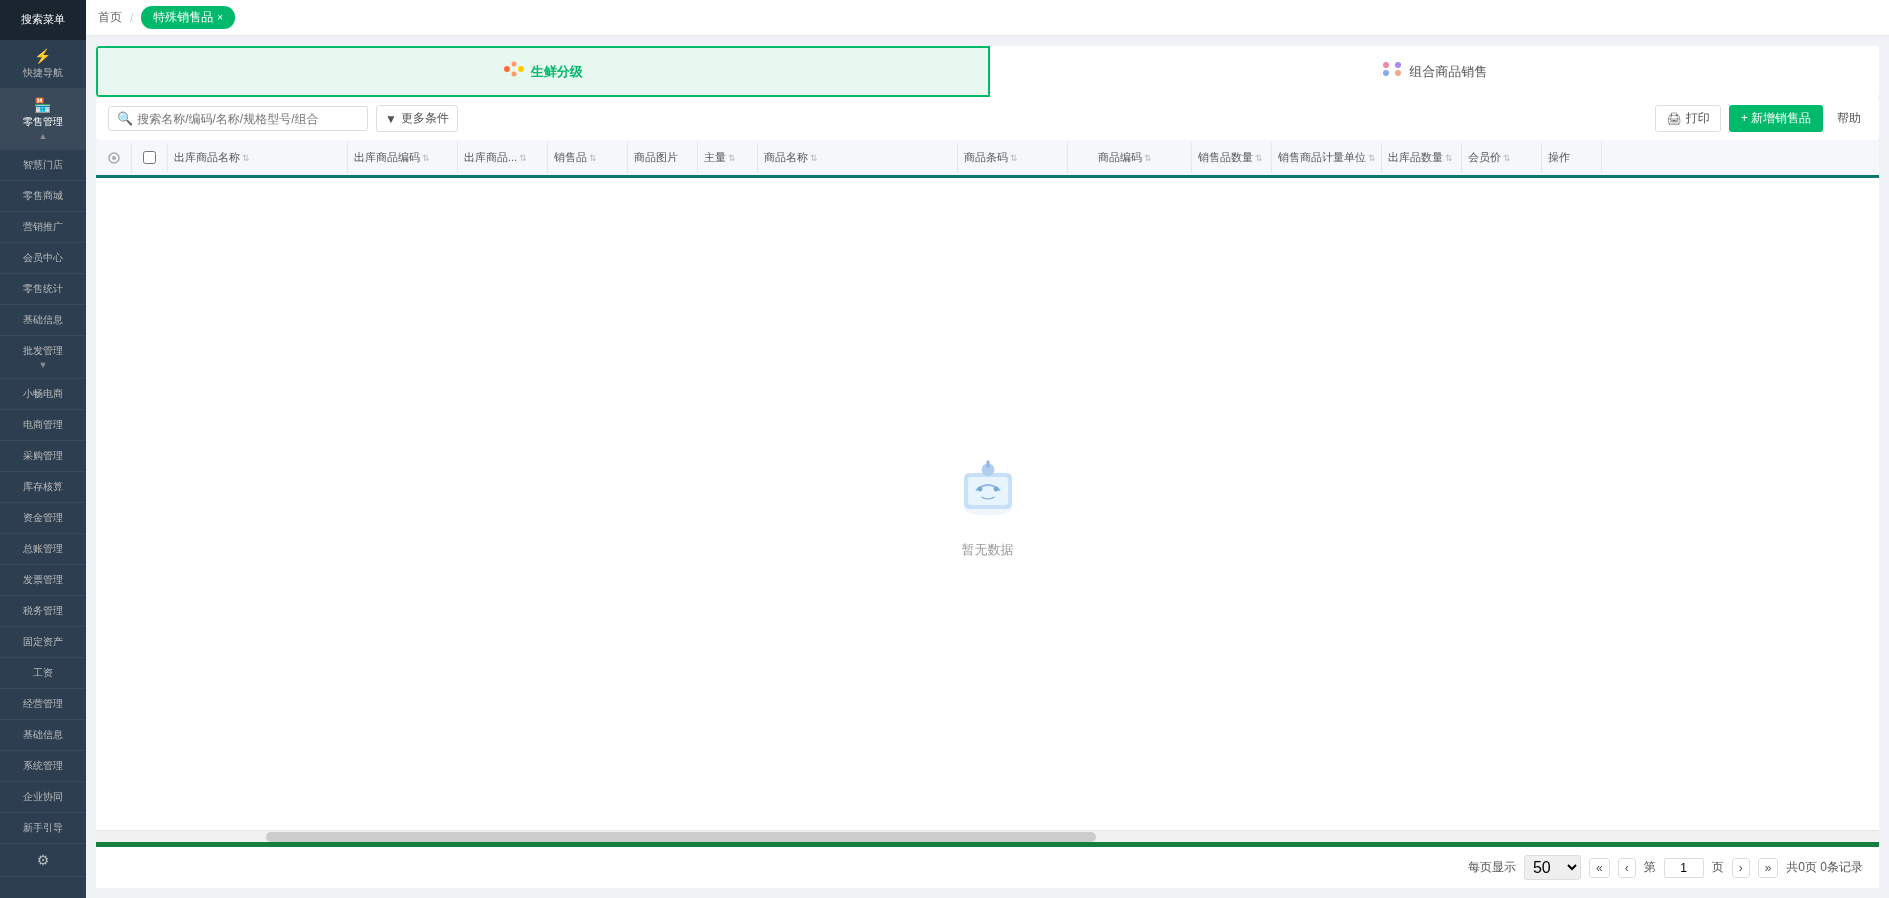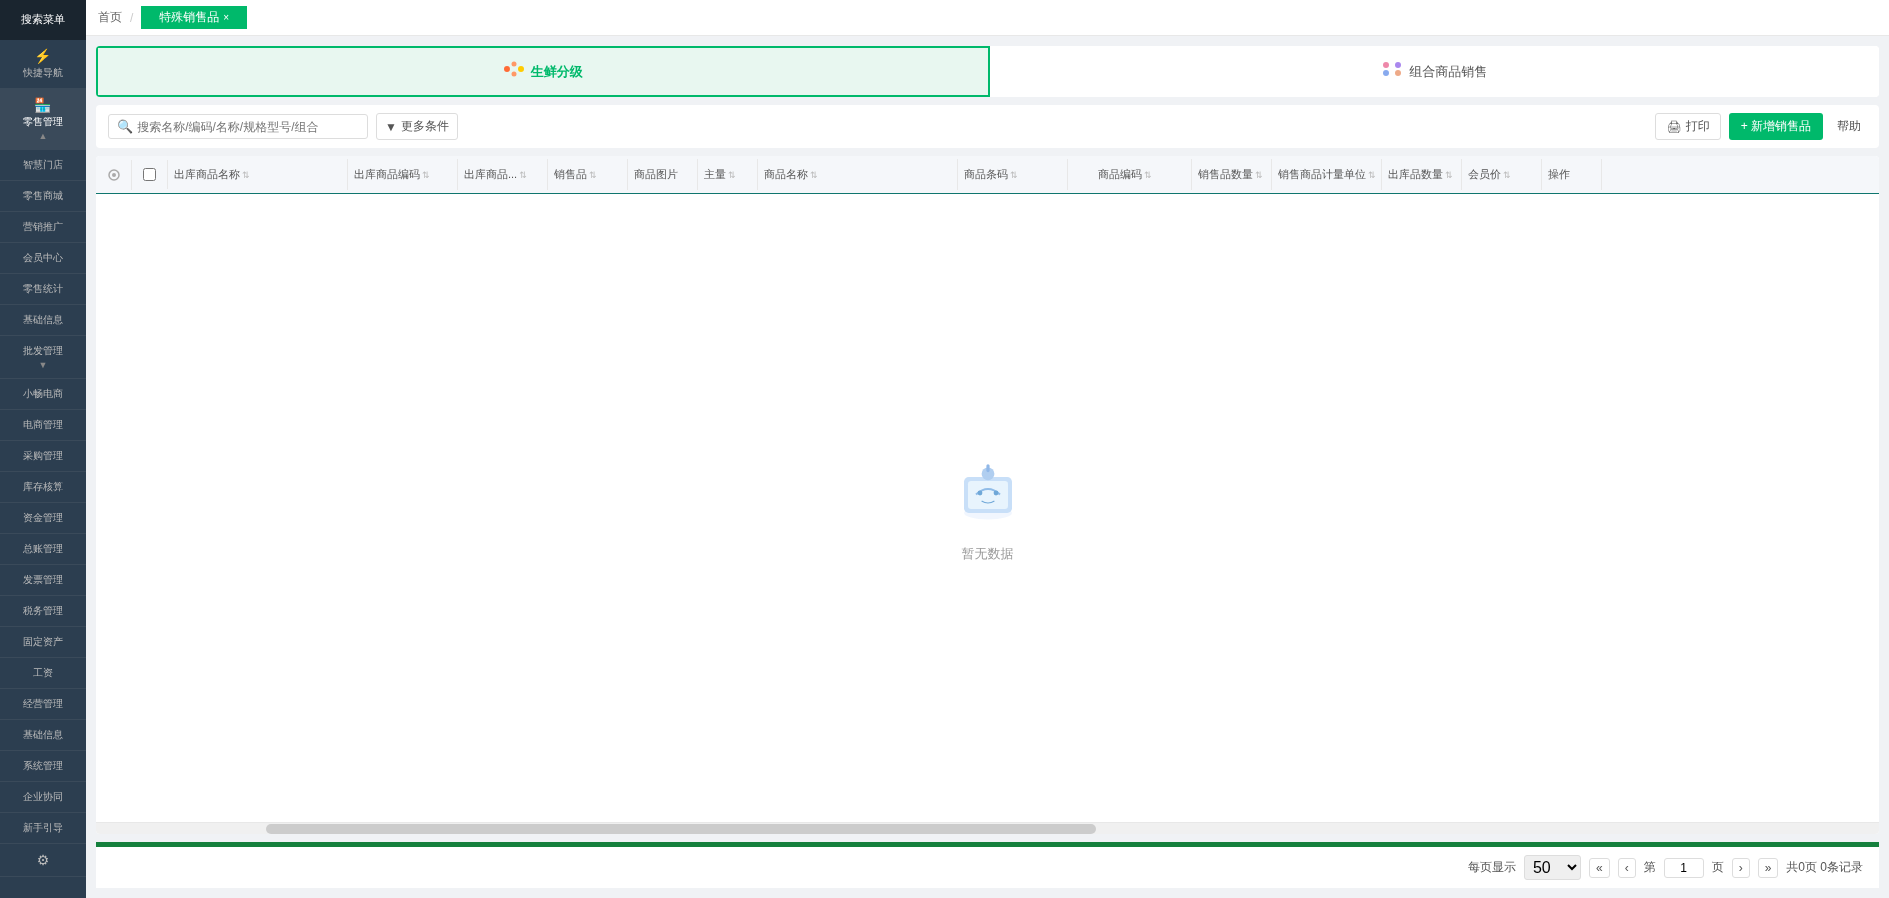--- a/index.html
+++ b/index.html
@@ -65,38 +65,37 @@
       flex-shrink: 0;
     }
     .breadcrumb-home {
       color: #666;
       font-size: 12px;
     }
     .breadcrumb-sep { color: #ccc; font-size: 12px; }
     .active-tab-badge {
       background: #00b96b;
       color: #fff;
-      padding: 3px 18px;
-      border-radius: 0;
+      padding: 3px 12px;
+      border-radius: 11px;
       font-size: 12px;
       display: flex;
       align-items: center;
       gap: 4px;
     }
     .active-tab-close { cursor: pointer; font-size: 10px; }
 
     
     .content {
       flex: 1;
       display: flex;
       flex-direction: column;
       overflow: hidden;
       background: #f0f2f5;
       padding: 10px;
-      gap: 8px;
     }
 
     
     .category-tabs {
       display: flex;
       gap: 0;
       background: #fff;
       border-radius: 4px;
       overflow: hidden;
     }
@@ -198,21 +197,21 @@
       background: #fff;
       border-radius: 4px;
       overflow: hidden;
       display: flex;
       flex-direction: column;
     }
     .table-header {
       display: flex;
       align-items: center;
       background: #f5f7fa;
-      border-bottom: 1px solid #0f766e;
+      border-bottom: 3px solid #0f766e;
       min-height: 38px;
       padding: 0;
       overflow-x: auto;
     }
     .th {
       padding: 8px 6px;
       font-size: 11px;
       color: #555;
       white-space: nowrap;
       display: flex;

